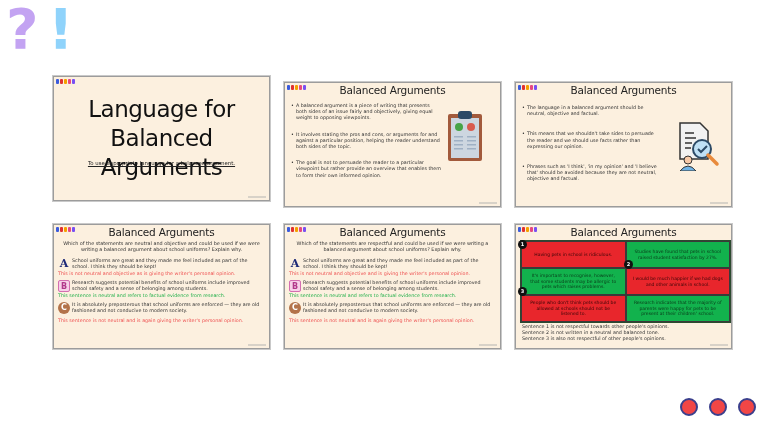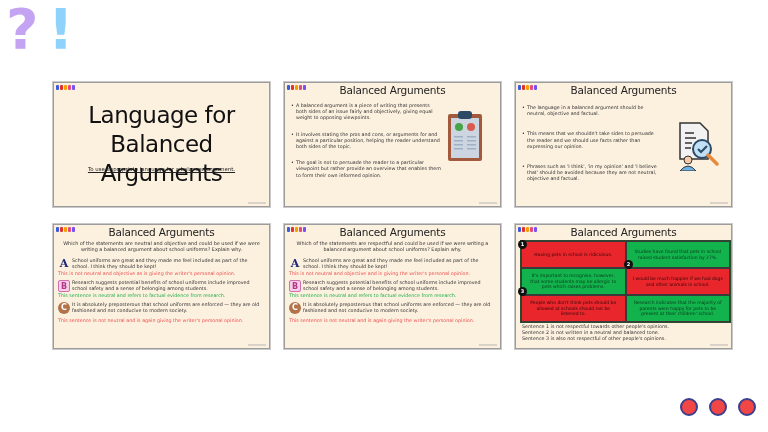--- a/index.html
+++ b/index.html
@@ -8,21 +8,21 @@
     font-family: "DejaVu Sans", sans-serif; color: #222;
   }
   .deco { position: absolute; font-family: "DejaVu Sans", sans-serif; font-weight: bold; }
   .deco-q { left: 6px; top: -4px; font-size: 56px; color: #c3a3f2; }
   .deco-ex { left: 48px; top: -4px; font-size: 56px; color: #8fd3fb; }
 
   .slide {
     position: absolute; width: 217px; height: 125px; background: #fcf0df;
     border: 1px solid #9c9c9c; box-shadow: 0 0 0 1px #c9c9c9; box-sizing: border-box; overflow: hidden;
   }
-  .s1 { left: 53px; top: 82px; }
+  .s1 { left: 53px; top: 76px; }
   .s2 { left: 284px; top: 82px; }
   .s3 { left: 515px; top: 82px; }
   .s4 { left: 53px; top: 224px; }
   .s5 { left: 284px; top: 224px; }
   .s6 { left: 515px; top: 224px; }
 
   .logo { position: absolute; left: 2px; top: 2px; display: flex; gap: 1px; }
   .logo span { width: 3px; height: 5px; display: block; border-radius: 1px; }
   .wm { position: absolute; right: 3px; bottom: 2px; width: 18px; height: 2px; background: #d8d2c8; }
 

